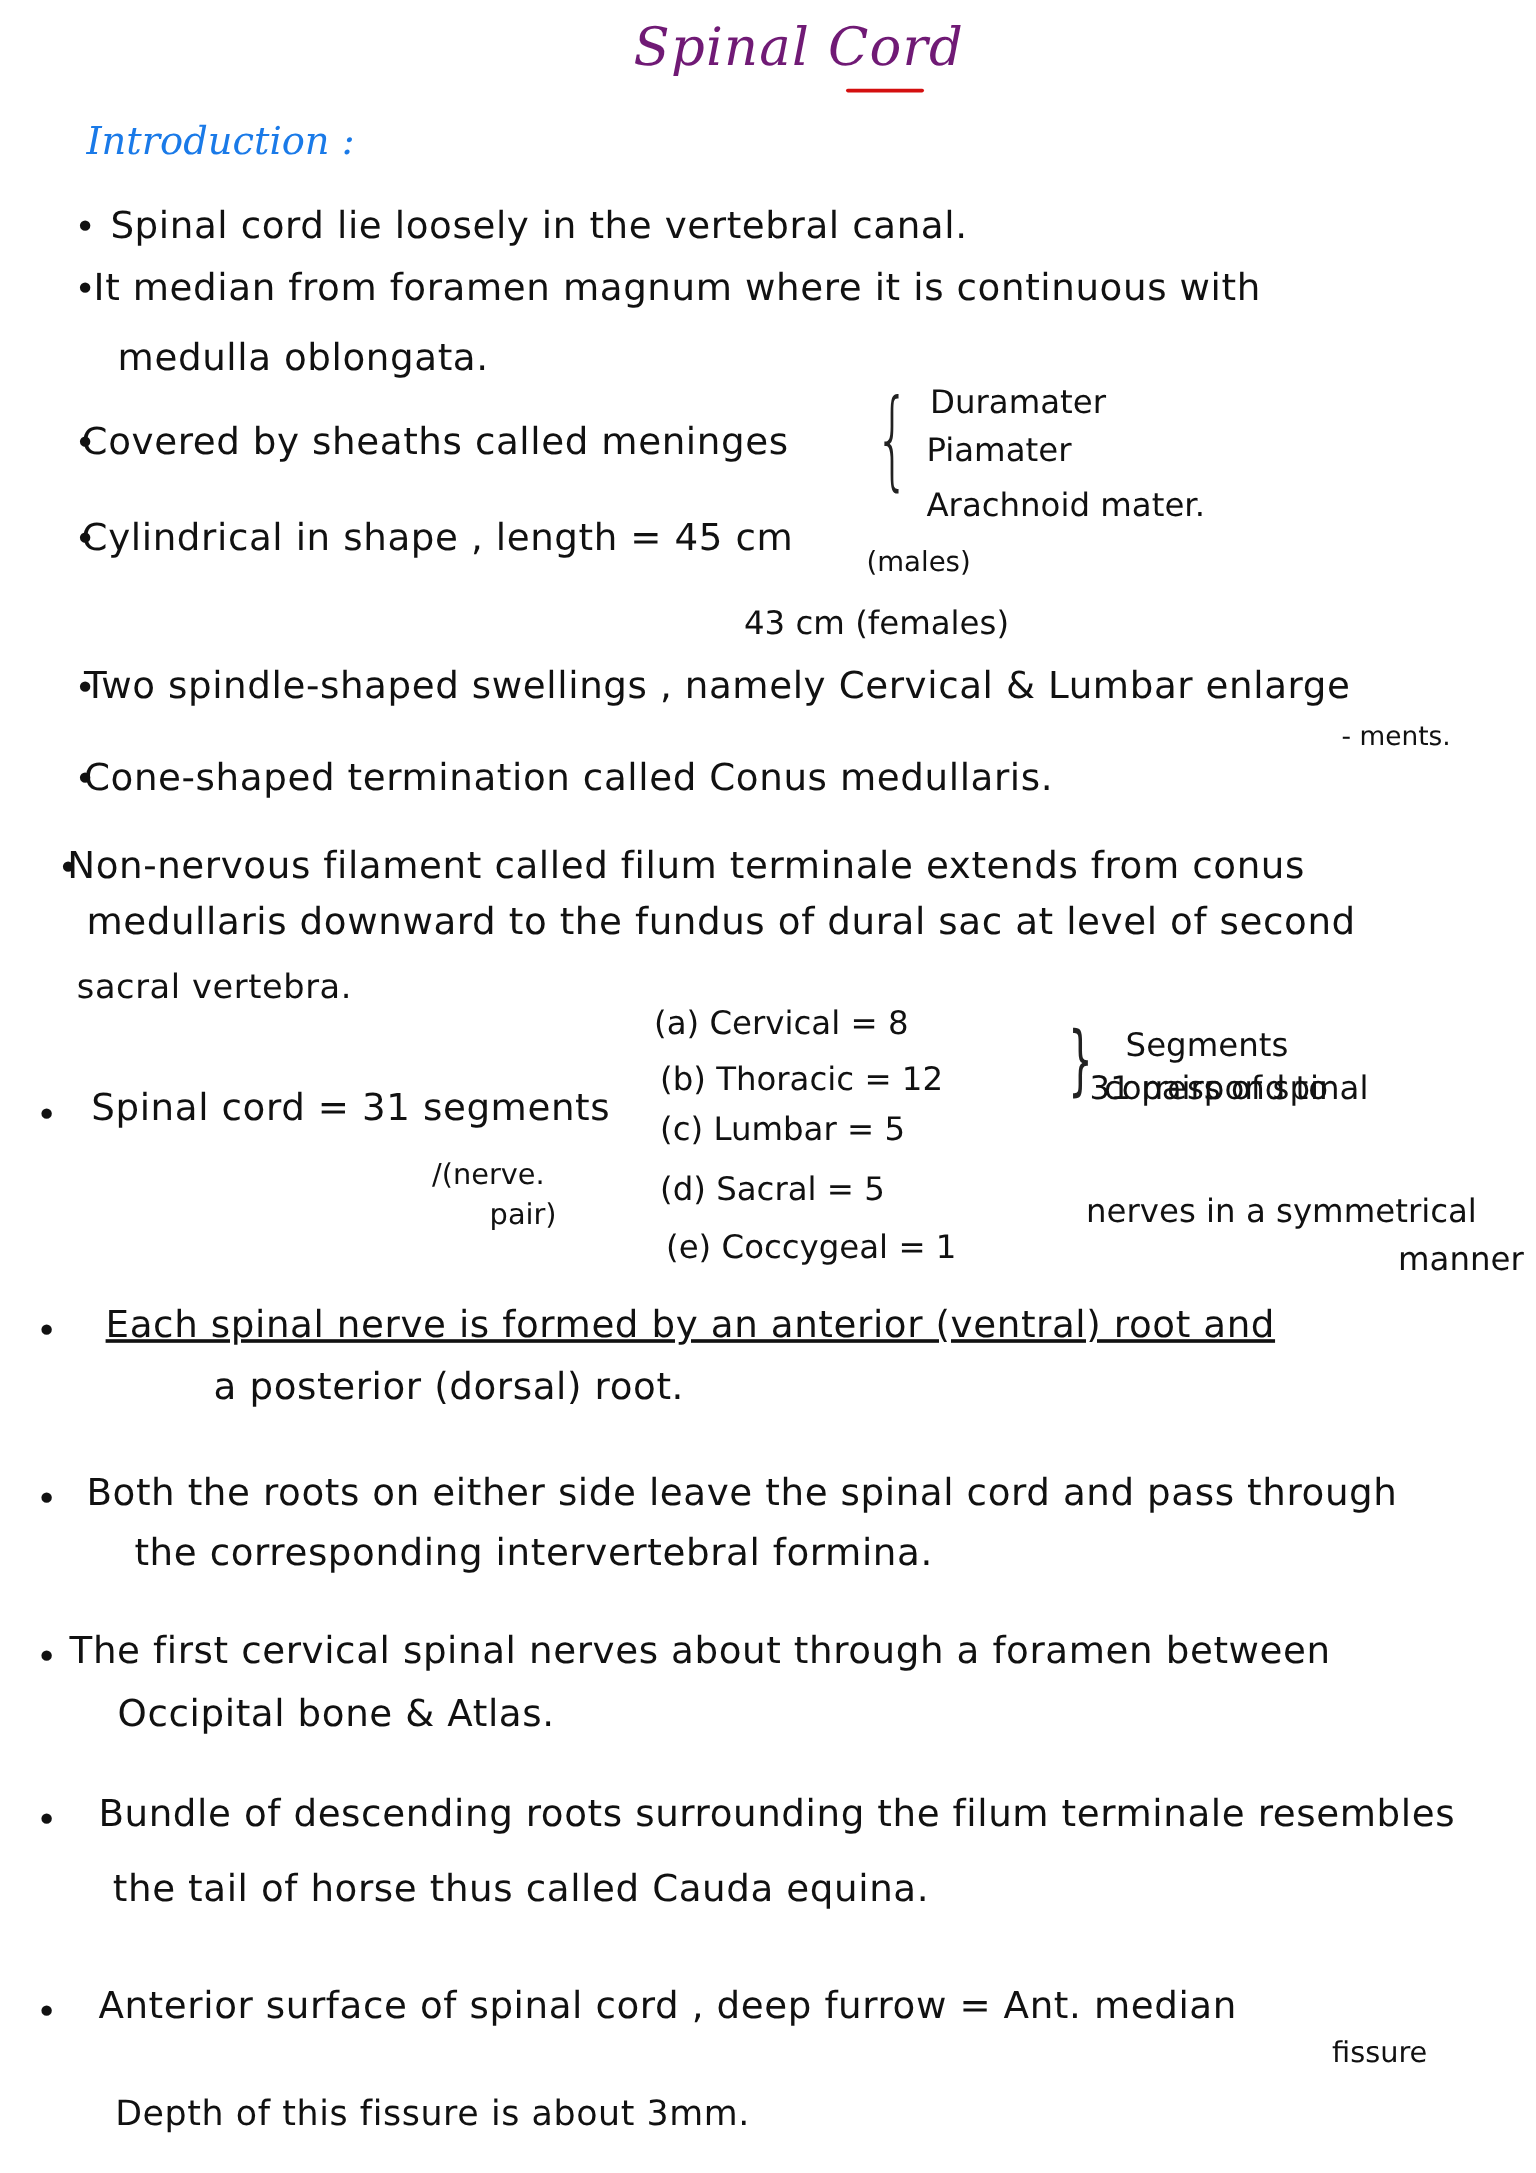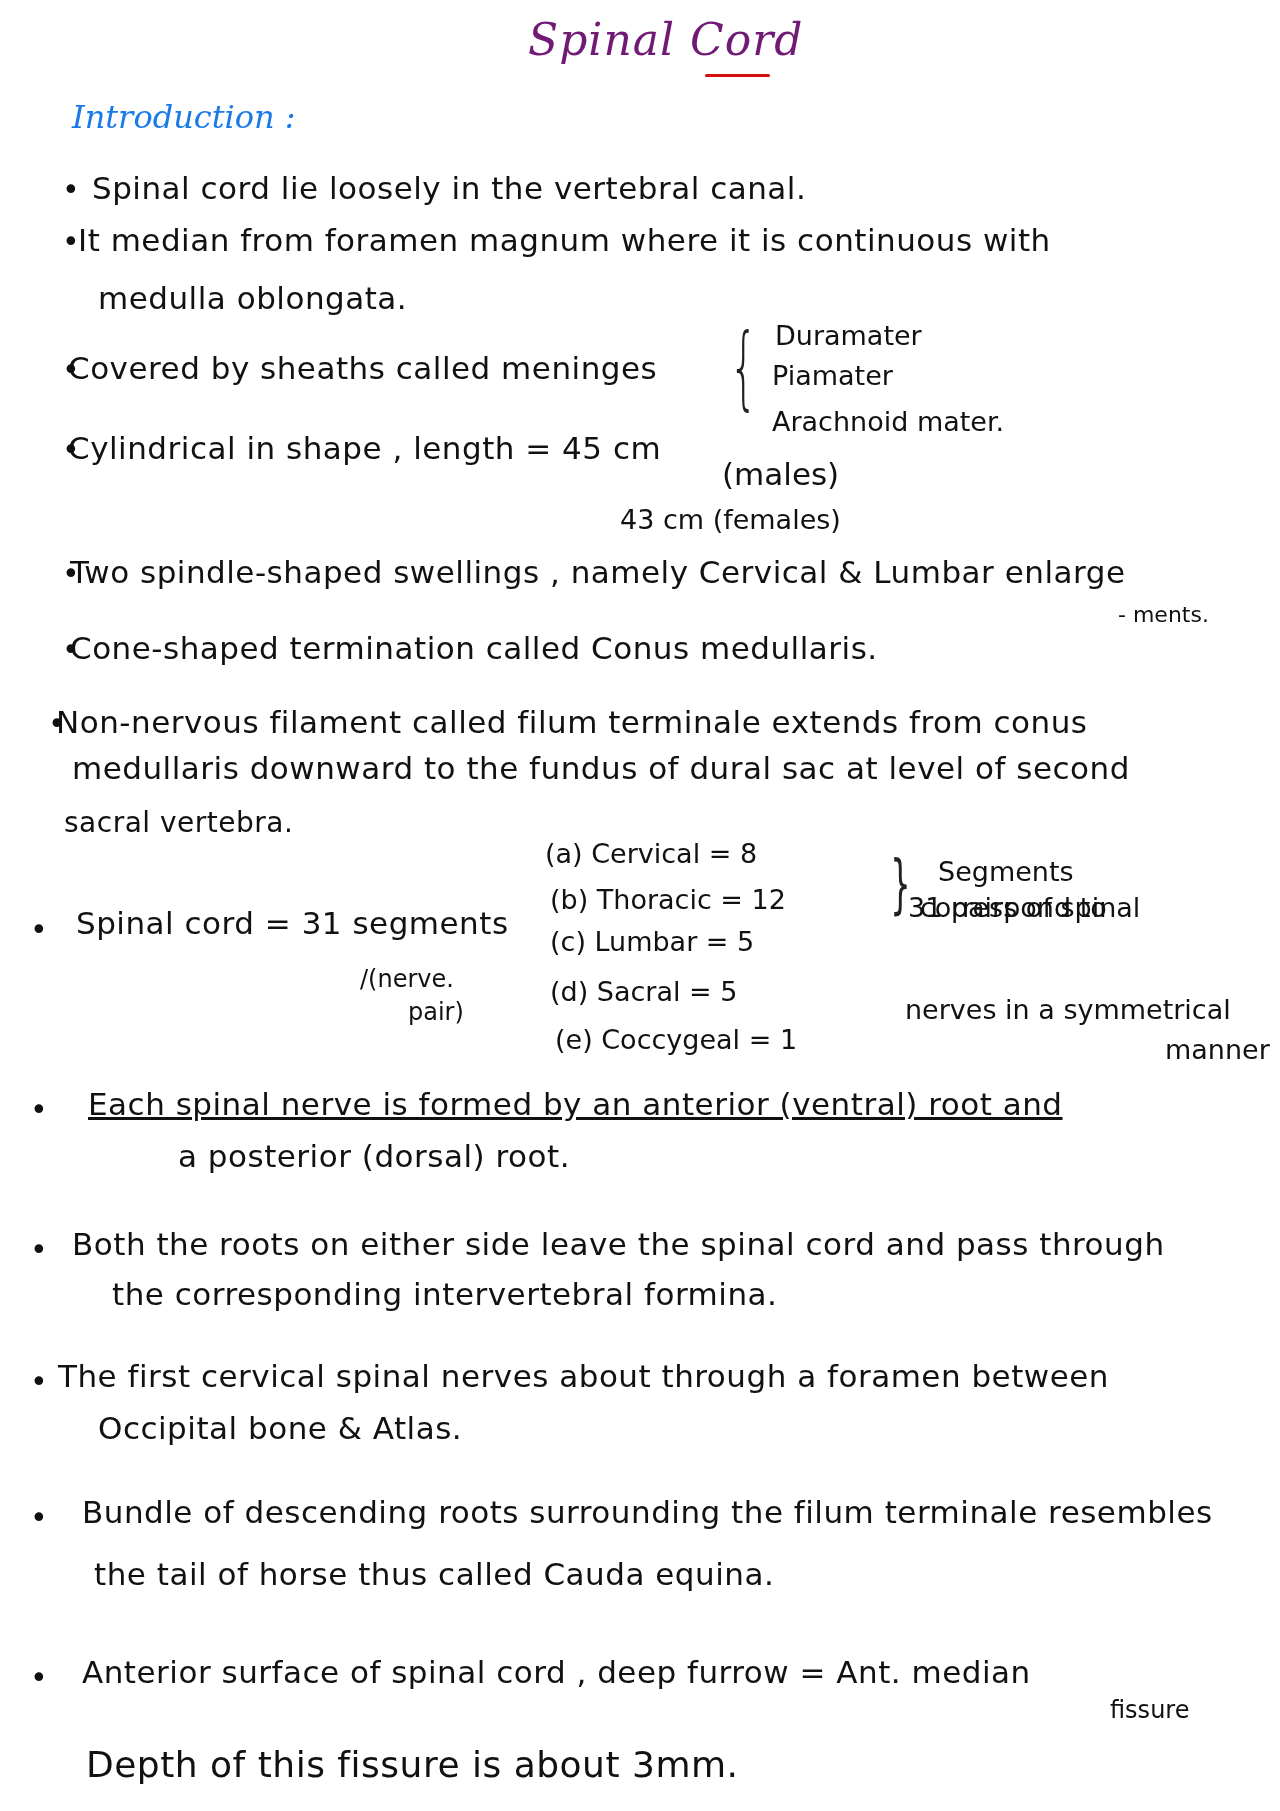--- a/index.html
+++ b/index.html
@@ -40,21 +40,21 @@
 
 <span class="abs bullet" style="left:62px;top:352px;">•</span>
 <div class="abs line" style="left:68px;top:350px;">Covered by sheaths called meninges</div>
 <div class="abs brace" style="left:715px;top:322px;">{</div>
 <div class="abs small" style="left:775px;top:320px;">Duramater</div>
 <div class="abs small" style="left:772px;top:360px;">Piamater</div>
 <div class="abs small" style="left:772px;top:406px;">Arachnoid mater.</div>
 
 <span class="abs bullet" style="left:62px;top:432px;">•</span>
 <div class="abs line" style="left:68px;top:430px;">Cylindrical in shape , length = 45 cm</div>
-<div class="abs small" style="left:722px;top:456px;font-size:31px;text-align:right;">(males)</div>
+<div class="abs small" style="left:722px;top:456px;font-size:23px;text-align:right;">(males)</div>
 <div class="abs small" style="left:620px;top:504px;">43 cm (females)</div>
 
 <span class="abs bullet" style="left:62px;top:556px;">•</span>
 <div class="abs line" style="left:70px;top:554px;">Two spindle-shaped swellings , namely Cervical &amp; Lumbar enlarge</div>
 <div class="abs small" style="left:1118px;top:602px;font-size:22px;">- ments.</div>
 
 <span class="abs bullet" style="left:62px;top:632px;">•</span>
 <div class="abs line" style="left:70px;top:630px;">Cone-shaped termination called Conus medullaris.</div>
 
 <span class="abs bullet" style="left:48px;top:706px;">•</span>
@@ -92,13 +92,13 @@
 <div class="abs line" style="left:58px;top:1358px;">The first cervical spinal nerves about through a foramen between</div>
 <div class="abs line" style="left:98px;top:1410px;">Occipital bone &amp; Atlas.</div>
 
 <span class="abs bullet" style="left:30px;top:1500px;">•</span>
 <div class="abs line" style="left:82px;top:1494px;">Bundle of descending roots surrounding the filum terminale resembles</div>
 <div class="abs line" style="left:94px;top:1556px;">the tail of horse thus called Cauda equina.</div>
 
 <span class="abs bullet" style="left:30px;top:1660px;">•</span>
 <div class="abs line" style="left:82px;top:1654px;">Anterior surface of spinal cord , deep furrow = Ant. median</div>
 <div class="abs small" style="left:1110px;top:1696px;font-size:24px;">fissure</div>
-<div class="abs line" style="left:86px;top:1744px;font-size:36px;">Depth of this fissure is about 3mm.</div>
+<div class="abs line" style="left:96px;top:1744px;font-size:29px;">Depth of this fissure is about 3mm.</div>
 
 </body></html>

